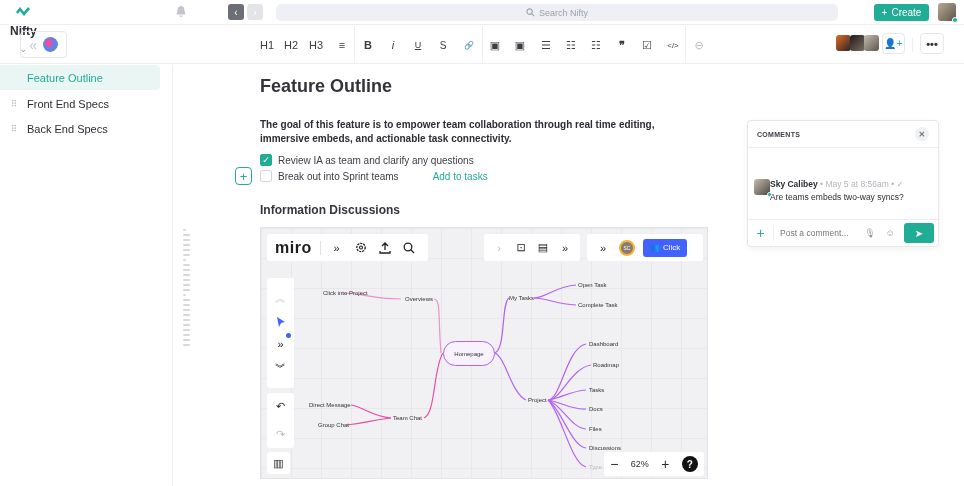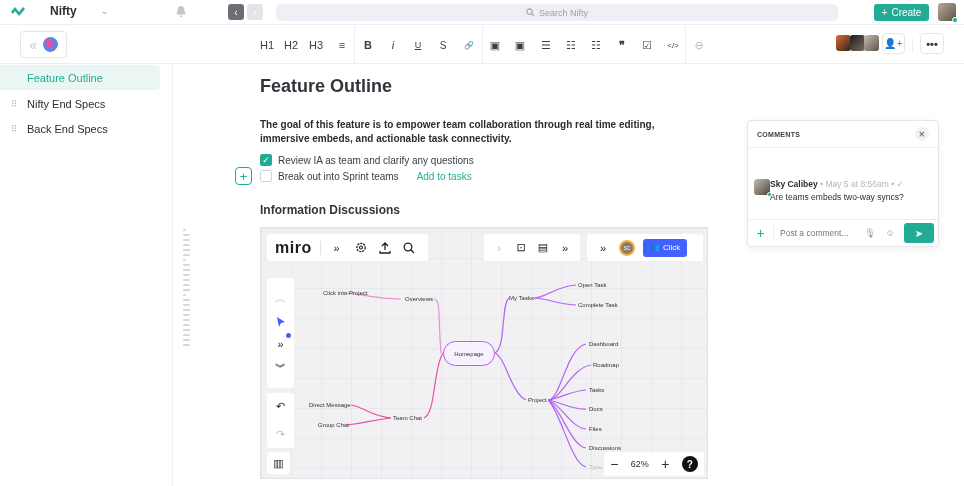--- a/index.html
+++ b/index.html
@@ -1,18 +1,18 @@
 <!DOCTYPE html>
 <html><head>
 <meta charset="utf-8">
 <style>
   * { box-sizing: border-box; margin: 0; padding: 0; }
   html, body { width: 964px; height: 486px; overflow: hidden; background: #fff; font-family: "Liberation Sans", sans-serif; color: #2b2d33; }
   .topbar { position: absolute; left: 0; top: 0; width: 964px; height: 25px; border-bottom: 1px solid #eceef2; display: flex; align-items: center; }
-  .brand { position: absolute; left: 10px; top: 4px; display: flex; align-items: center; gap: 24px; font-weight: bold; font-size: 12px; }
+  .brand { position: absolute; left: 10px; top: 4px; display: flex; align-items: center; gap: 6px; font-weight: bold; font-size: 12px; flex-direction: column; }
   .brand .chev { color: #999; font-size: 9px; font-weight: normal; }
   .bell { position: absolute; left: 175px; top: 5px; width: 12px; height: 13px; }
   .navbtn { position: absolute; top: 4px; width: 16px; height: 16px; border-radius: 3px; display: flex; align-items: center; justify-content: center; font-size: 10px; color: #fff; }
   .nav-back { left: 228px; background: #6b6e76; }
   .nav-fwd { left: 247px; background: #e3e4e8; }
   .search { position: absolute; left: 276px; top: 4px; width: 562px; height: 17px; background: #eff0f5; border-radius: 5px; display: flex; align-items: center; justify-content: center; font-size: 9px; color: #9da0a8; gap: 4px; }
   .create-btn { position: absolute; left: 874px; top: 4px; width: 55px; height: 17px; background: #21ad95; color: #fff; border-radius: 3px; font-size: 10px; display: flex; align-items: center; justify-content: center; gap: 4px; }
   .top-avatar { position: absolute; left: 938px; top: 3px; width: 18px; height: 18px; border-radius: 3px; background: linear-gradient(135deg,#b9aa98,#5c5346); }
   .top-avatar .dot { position: absolute; right: -2px; bottom: -2px; width: 6px; height: 6px; border-radius: 50%; background: #21ad95; border: 1px solid #fff; }
 
@@ -38,21 +38,21 @@
   .add-page { position: absolute; left: 13px; top: 84px; width: 147px; height: 22px; border: 1px solid #e3e4e8; border-radius: 4px; font-size: 10px; display: flex; align-items: center; justify-content: center; color: #2b2d33; }
 
   .outline-dots { position: absolute; left: 183px; top: 229px; width: 7px; }
   .outline-dots i { display: block; height: 2px; margin-bottom: 3px; background: #d6d8dc; border-radius: 1px; }
 
   .doc-title { position: absolute; left: 260px; top: 76px; font-size: 18px; font-weight: bold; color: #33353b; }
   .doc-intro { position: absolute; left: 260px; top: 118px; width: 440px; font-size: 10px; font-weight: bold; line-height: 14px; color: #2b2d33; }
   .check-row { position: absolute; left: 260px; display: flex; align-items: center; gap: 6px; font-size: 10px; color: #3b3d44; }
   .cbox { width: 12px; height: 12px; border-radius: 2px; border: 1px solid #d3d5da; display: flex; align-items: center; justify-content: center; }
   .cbox.on { background: #21ad95; border-color: #21ad95; color: #fff; font-size: 9px; }
-  .add-task { color: #21ad95; margin-left: 12px; }
+  .add-task { color: #21ad95; margin-left: 28px; }
   .plus-block { position: absolute; left: 235px; top: 167px; width: 17px; height: 18px; border: 1px solid #21ad95; border-radius: 4px; color: #21ad95; font-size: 13px; display: flex; align-items: center; justify-content: center; }
   .section-h { position: absolute; left: 260px; top: 203px; font-size: 12px; font-weight: bold; color: #33353b; }
 
   .miro { position: absolute; left: 260px; top: 227px; width: 448px; height: 252px; background: #f1f1f3; border: 1px solid #e2e3e7; overflow: hidden;
           background-image: linear-gradient(#e8e8eb 1px, transparent 1px), linear-gradient(90deg, #e8e8eb 1px, transparent 1px); background-size: 30px 30px; }
   .mpanel { position: absolute; background: #fff; border-radius: 3px; display: flex; align-items: center; }
   .miro-logo { font-size: 16px; font-weight: bold; letter-spacing: 0.5px; color: #1d1d1f; }
   .mi { font-size: 11px; color: #222; display: inline-flex; align-items: center; justify-content: center; width: 16px; }
   .share-btn { background: #4262ff; color: #fff; font-size: 8px; border-radius: 3px; height: 18px; padding: 0 7px; display: flex; align-items: center; gap: 3px; }
   .sc-avatar { width: 16px; height: 16px; border-radius: 50%; background: #8a7b6a; border: 2px solid #f4b13f; color: #fff; font-size: 5px; display: flex; align-items: center; justify-content: center; }
@@ -154,21 +154,21 @@
     </div>
 </div>
 
 <div class="sidebar">
   <div class="side-item active" style="top:0">
     <span class="grip"></span>
     <span>Feature Outline</span>
   </div>
   <div class="side-item" style="top:26px">
     <span class="grip">⠿</span>
-    <span>Nifty End Specs</span>
+    <span>Front End Specs</span>
   </div>
   <div class="side-item" style="top:51px">
     <span class="grip">⠿</span>
     <span>Back End Specs</span>
   </div>
 </div>
 
 <div class="outline-dots">
   <i style="width:3px"></i>
     <i></i>

